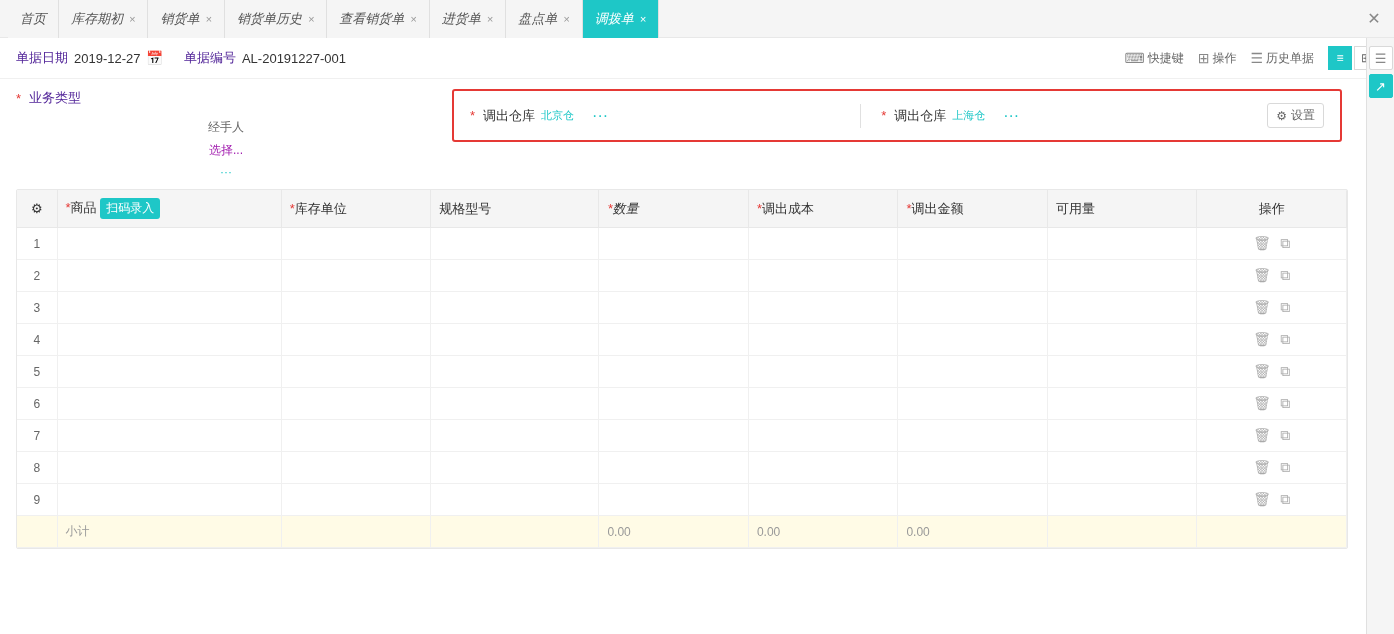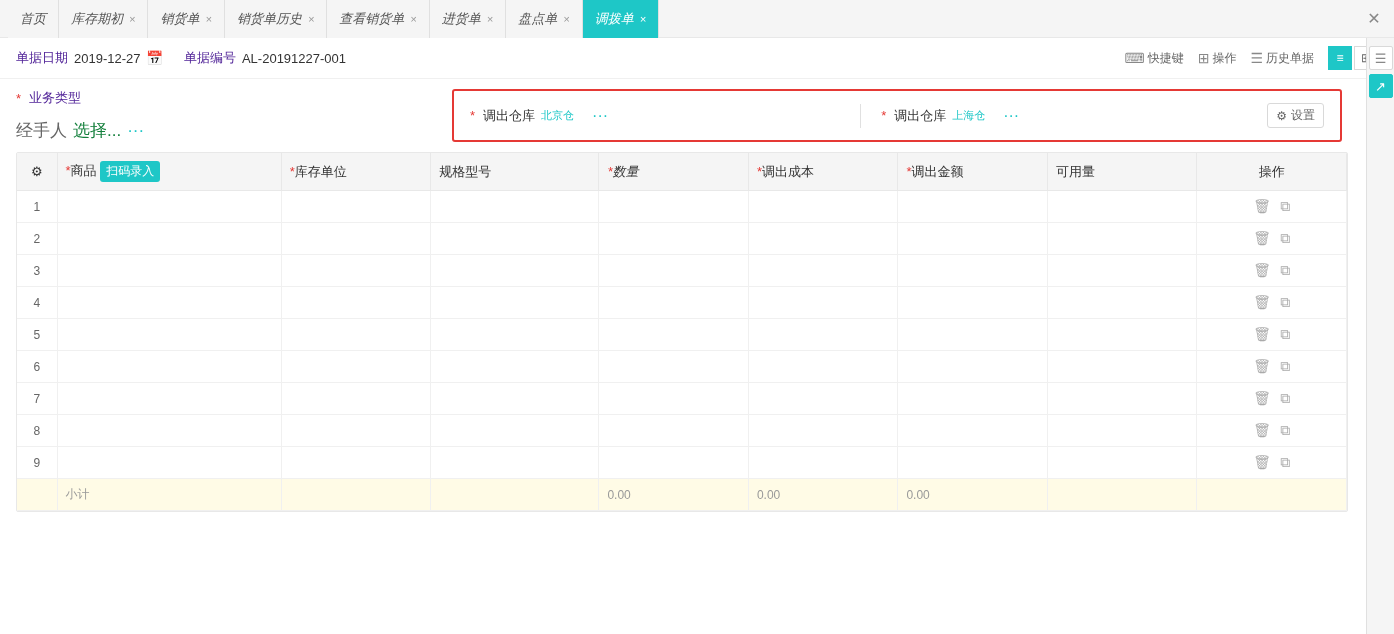--- a/index.html
+++ b/index.html
@@ -161,24 +161,25 @@
       color: #1ec7c7;
       font-size: 13px;
     }
     .select-arrow { color: #999; font-size: 12px; }
 
     
     .agent-row {
       display: flex;
       align-items: center;
       gap: 6px;
-      font-size: 17px;
+      font-size: 12px;
       color: #666;
-    }
-    .agent-placeholder { color: #15803d; }
+      flex-direction: column;
+    }
+    .agent-placeholder { color: #a21caf; }
     .agent-dots { color: #1ec7c7; cursor: pointer; }
 
     
     .table-container {
       border: 1px solid #e8e8e8;
       border-radius: 2px;
       overflow: hidden;
     }
     .data-table {
       width: 100%;

